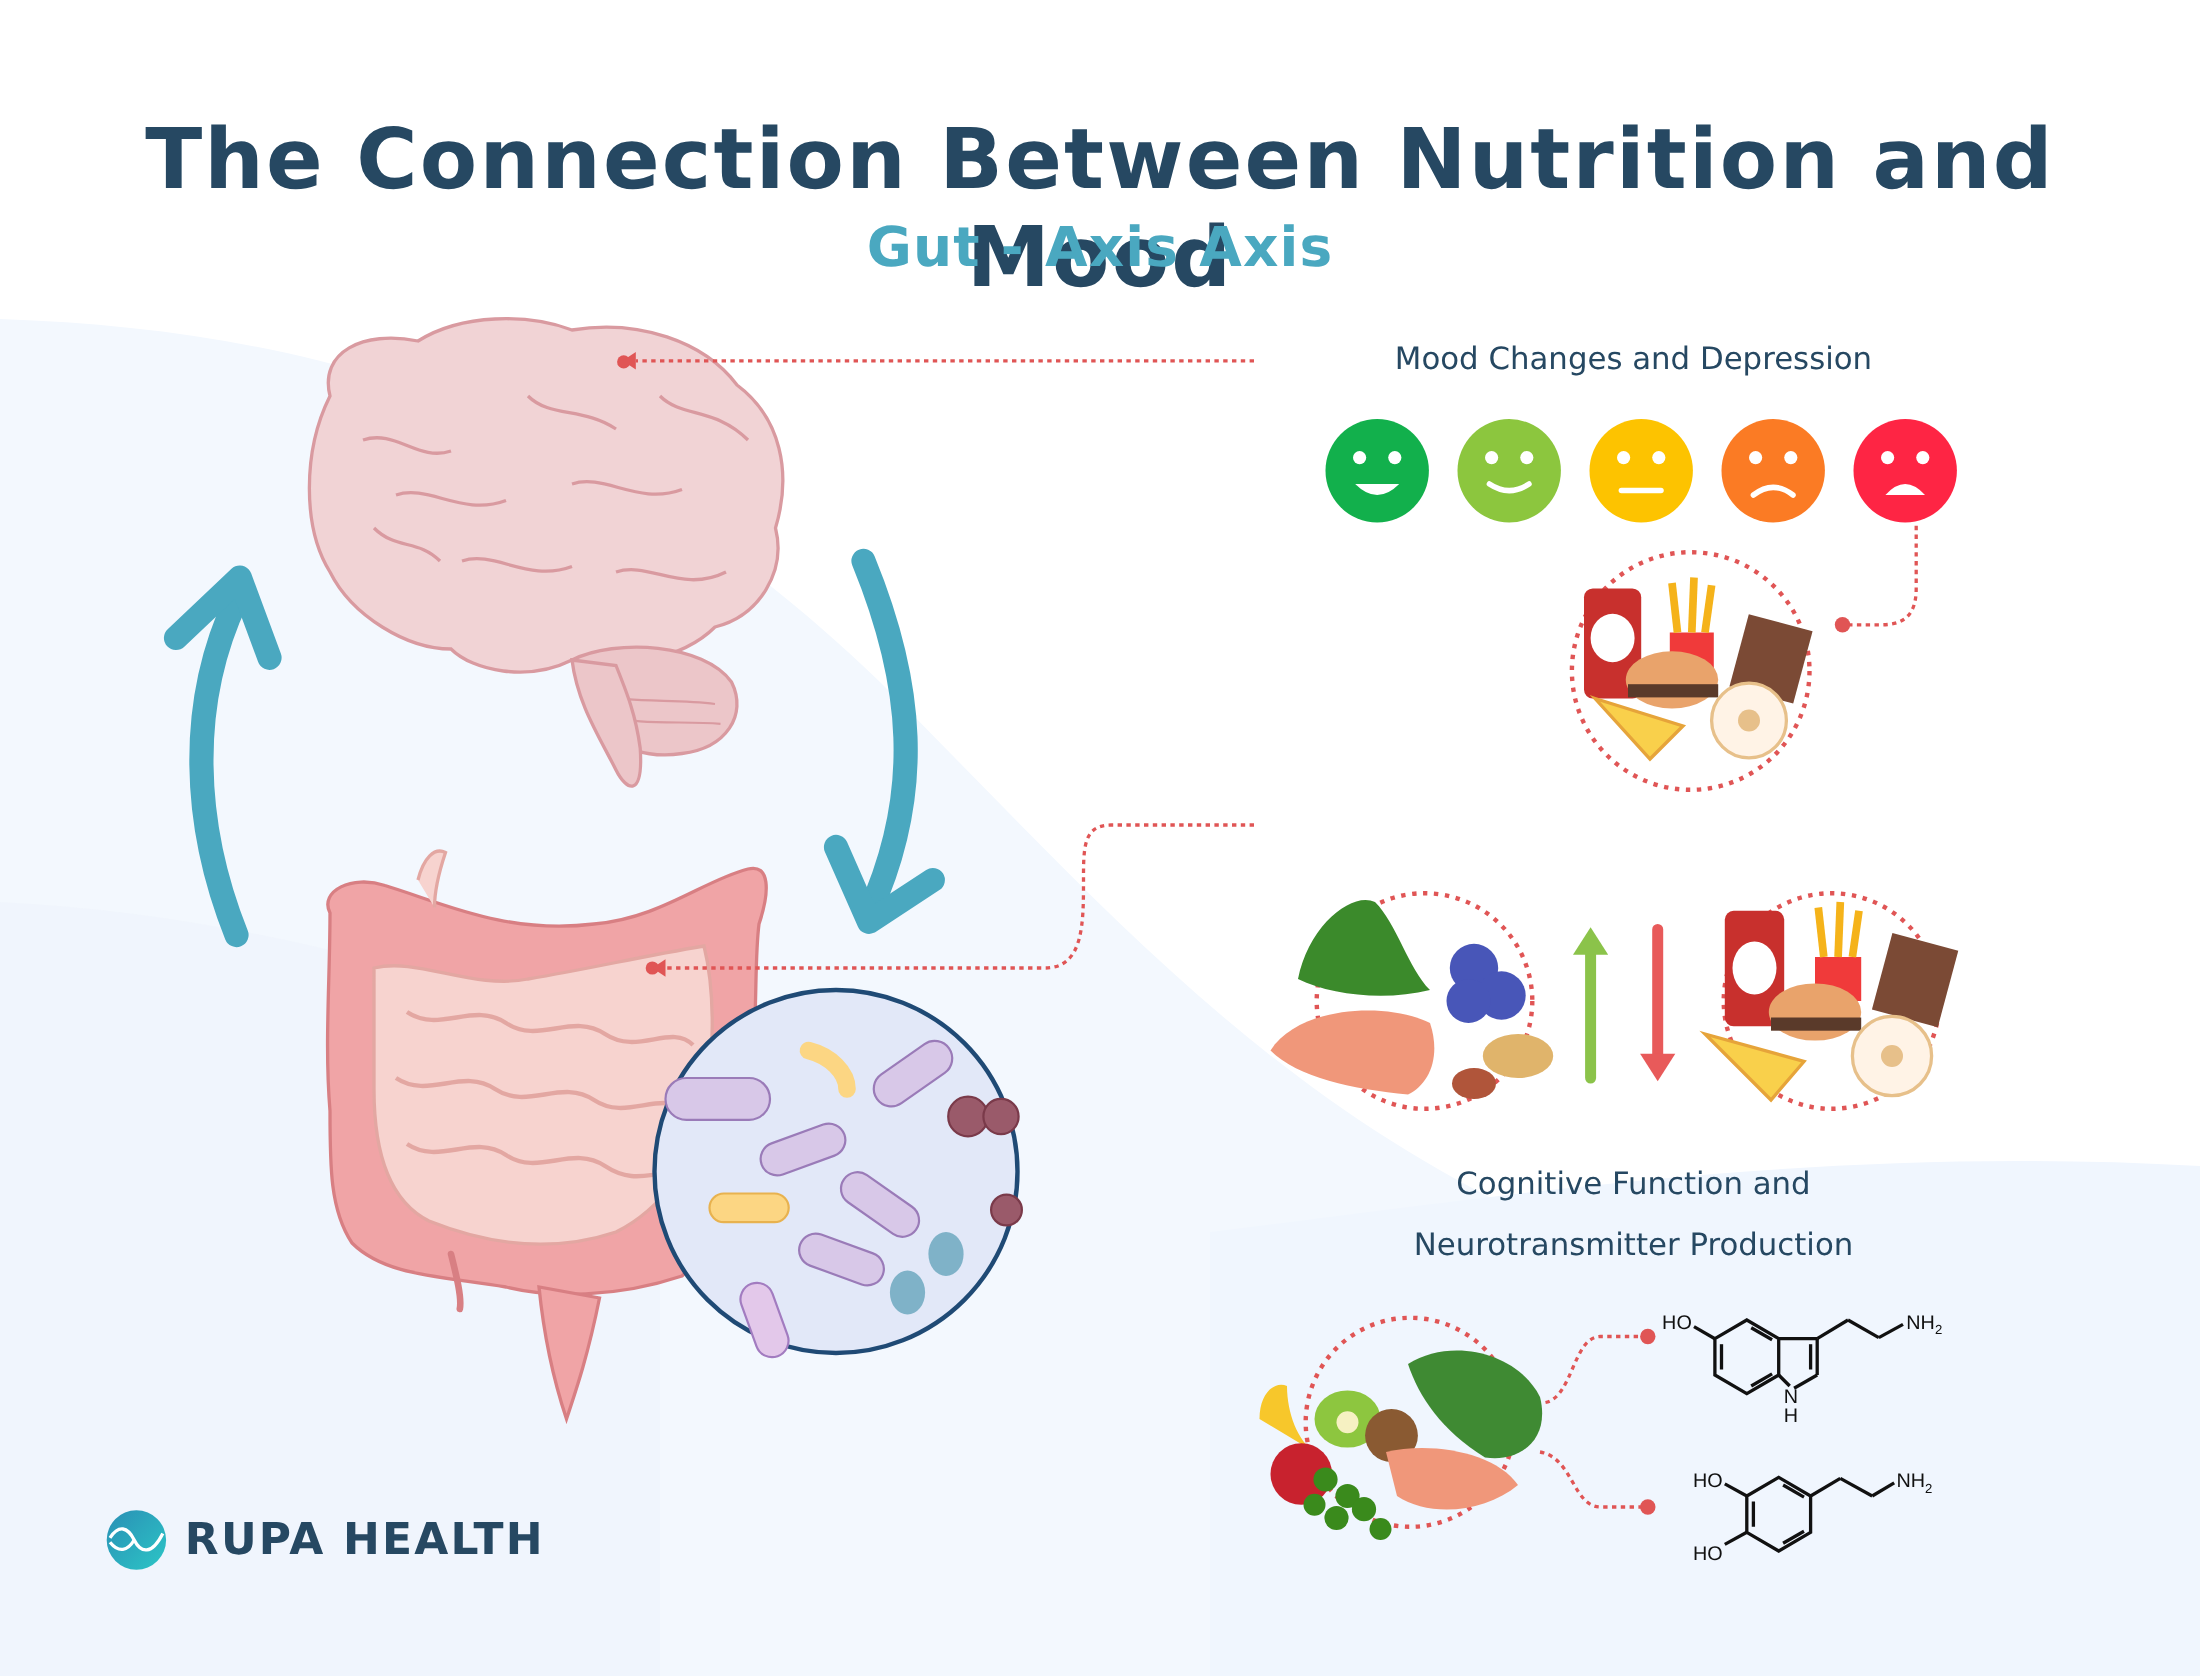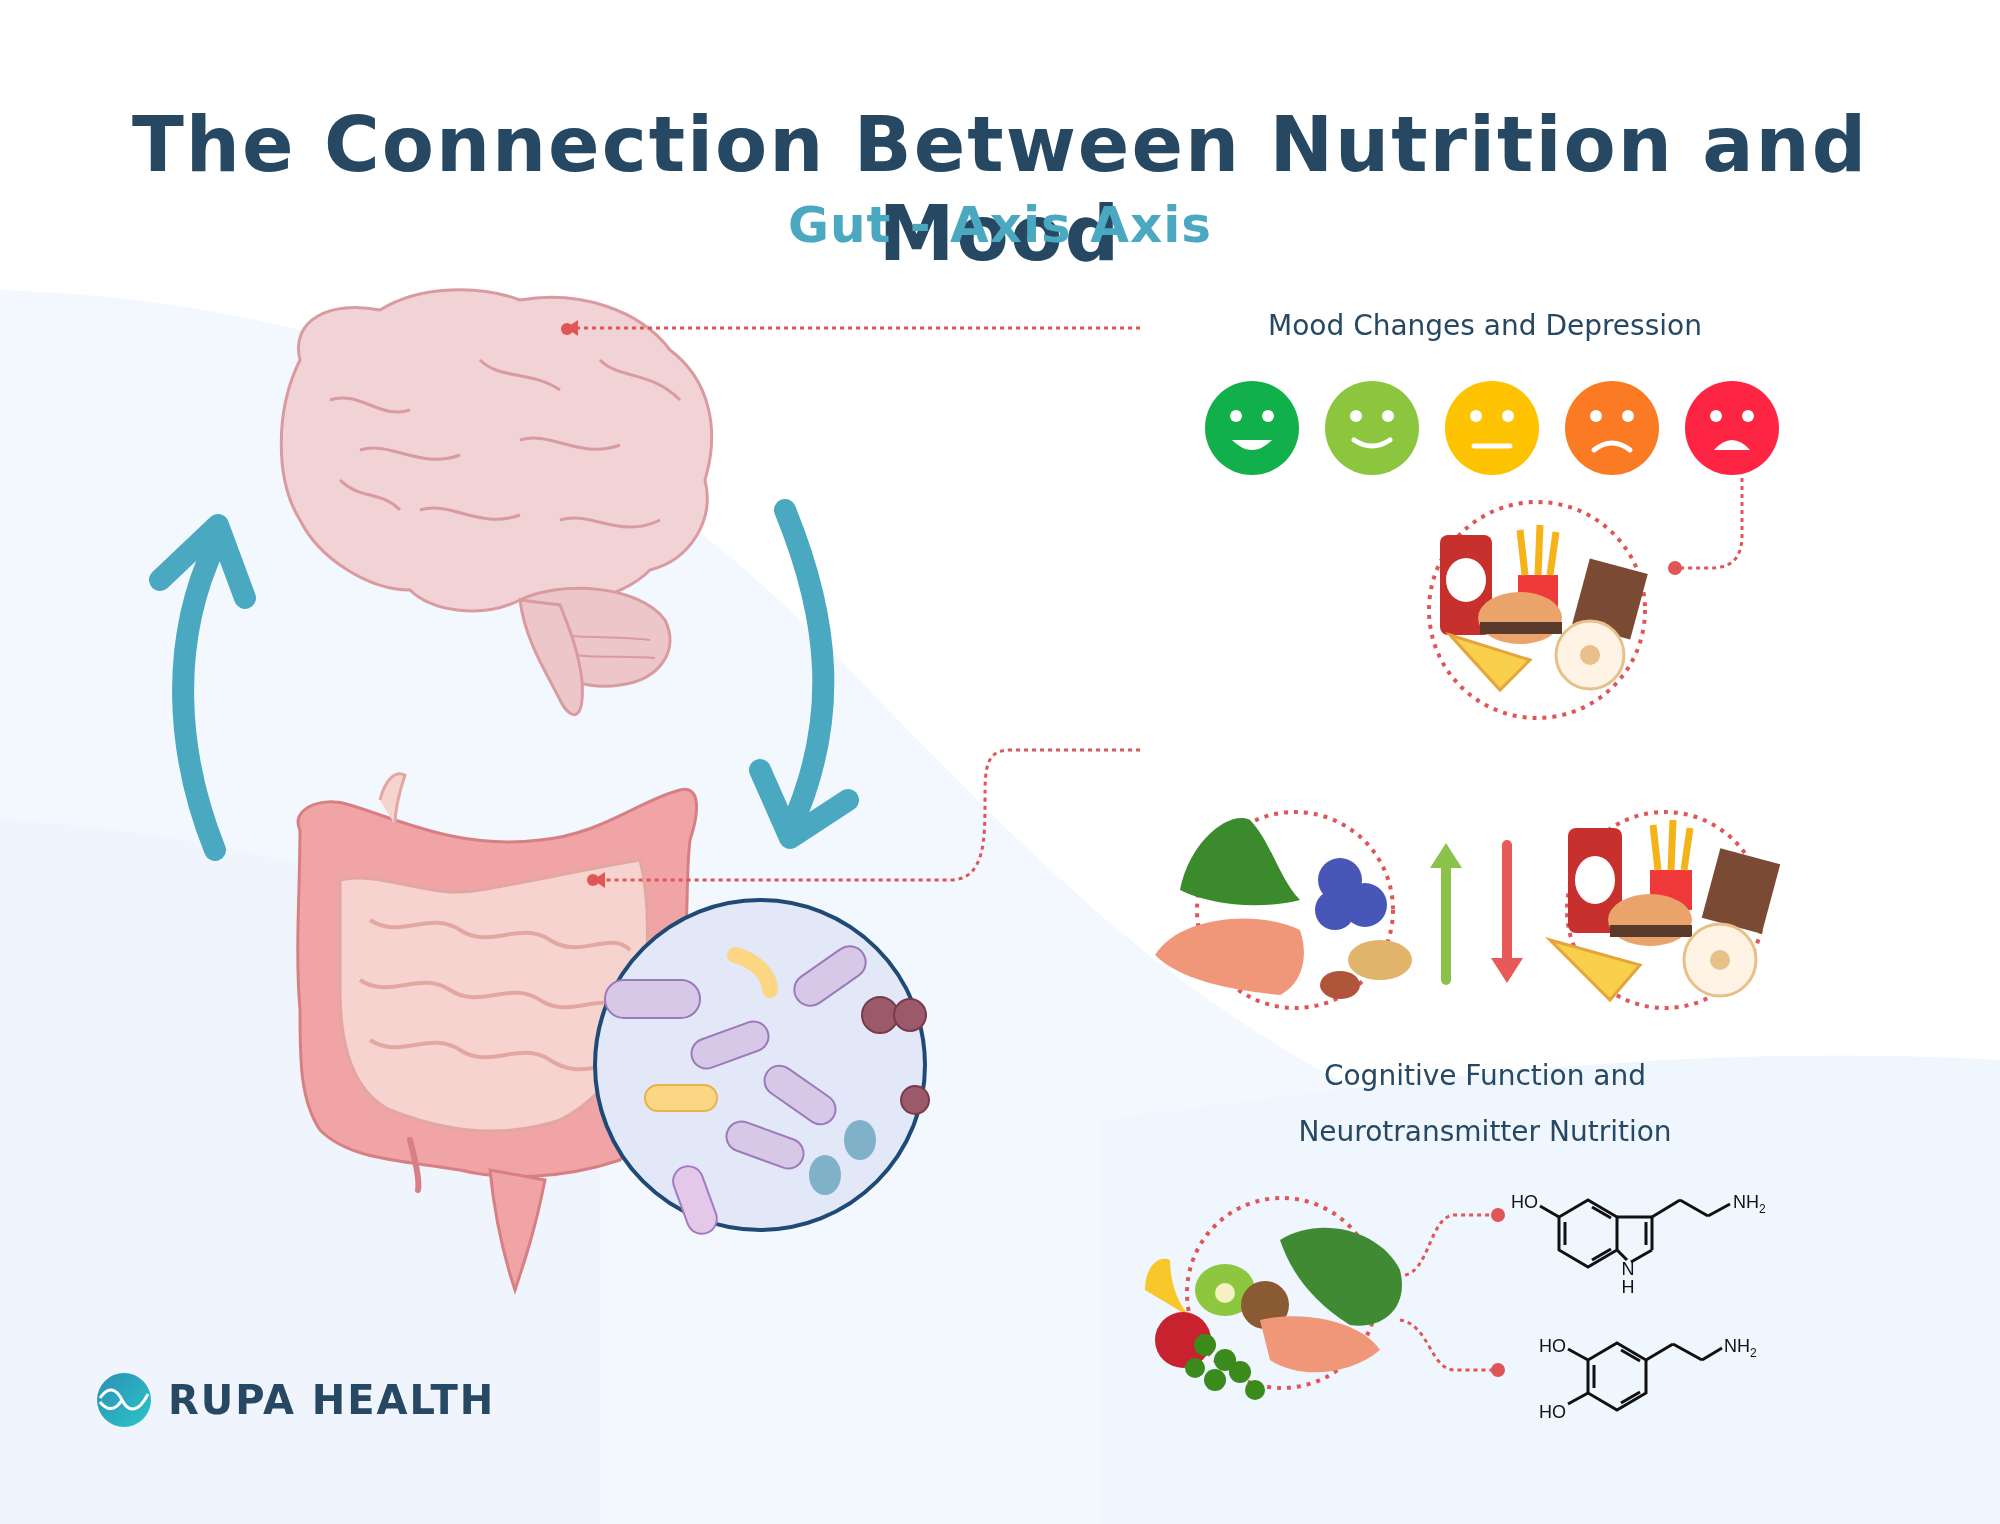--- a/index.html
+++ b/index.html
@@ -253,21 +253,21 @@
     </g>
     <g>
       <text class="chem-label" x="1566" y="1352" text-anchor="end">HO</text>
       <text class="chem-label" x="1566" y="1418" text-anchor="end">HO</text>
       <text class="chem-label" x="1724" y="1352"><tspan>NH</tspan><tspan font-size="12" dy="5">2</tspan></text>
     </g>
   </svg>
 
   <div class="section-title" style="left:1160px; top:298px; width:650px;">Mood Changes and Depression</div>
   <div class="section-title" style="left:1160px; top:1048px; width:650px;">Cognitive Function and</div>
-  <div class="section-title" style="left:1160px; top:1104px; width:650px;">Neurotransmitter Nutrition</div>
+  <div class="section-title" style="left:1160px; top:1104px; width:650px;">Neurotransmitter Production</div>
 
   <div class="logo">
     <svg width="56" height="56" viewBox="0 0 56 56">
       <defs>
         <linearGradient id="lg" x1="0" y1="0" x2="1" y2="1">
           <stop offset="0" stop-color="#2a8fb5"></stop>
           <stop offset="1" stop-color="#2cc6c6"></stop>
         </linearGradient>
       </defs>
       <circle cx="28" cy="28" r="27" fill="url(#lg)"></circle>

